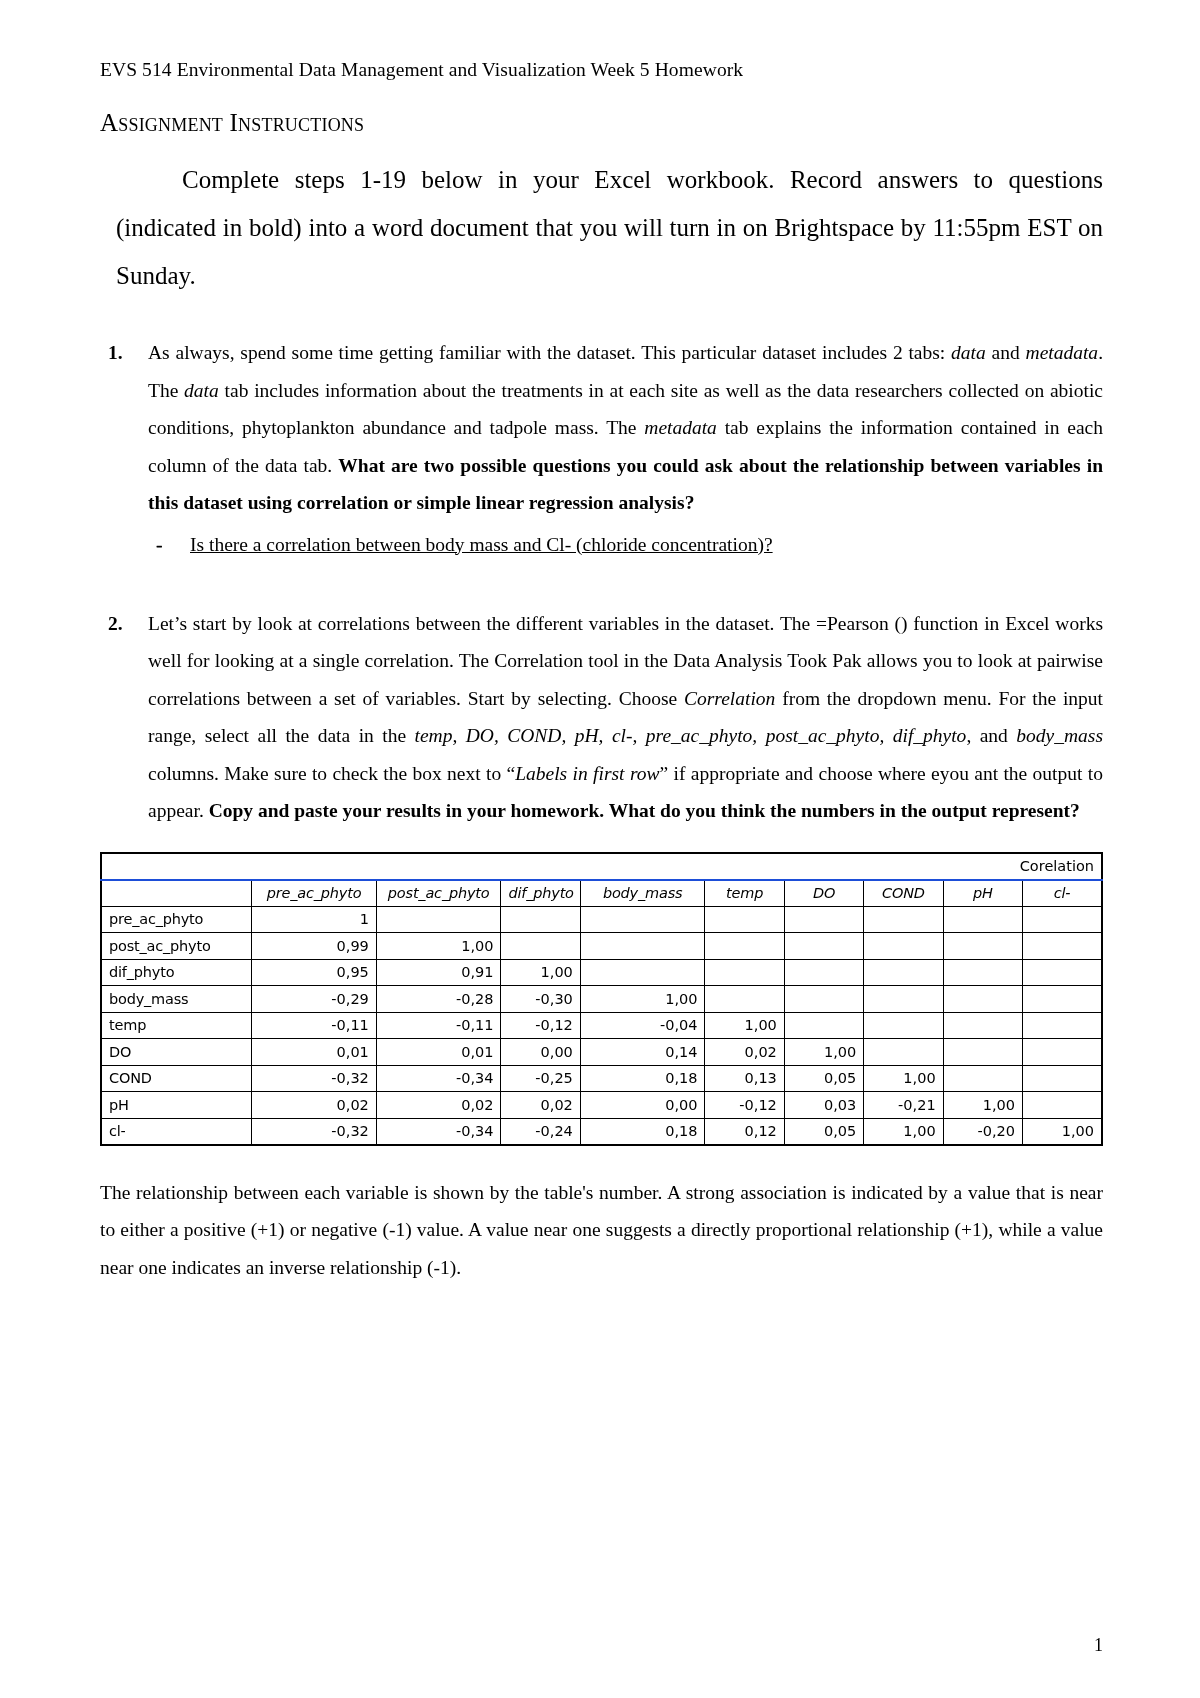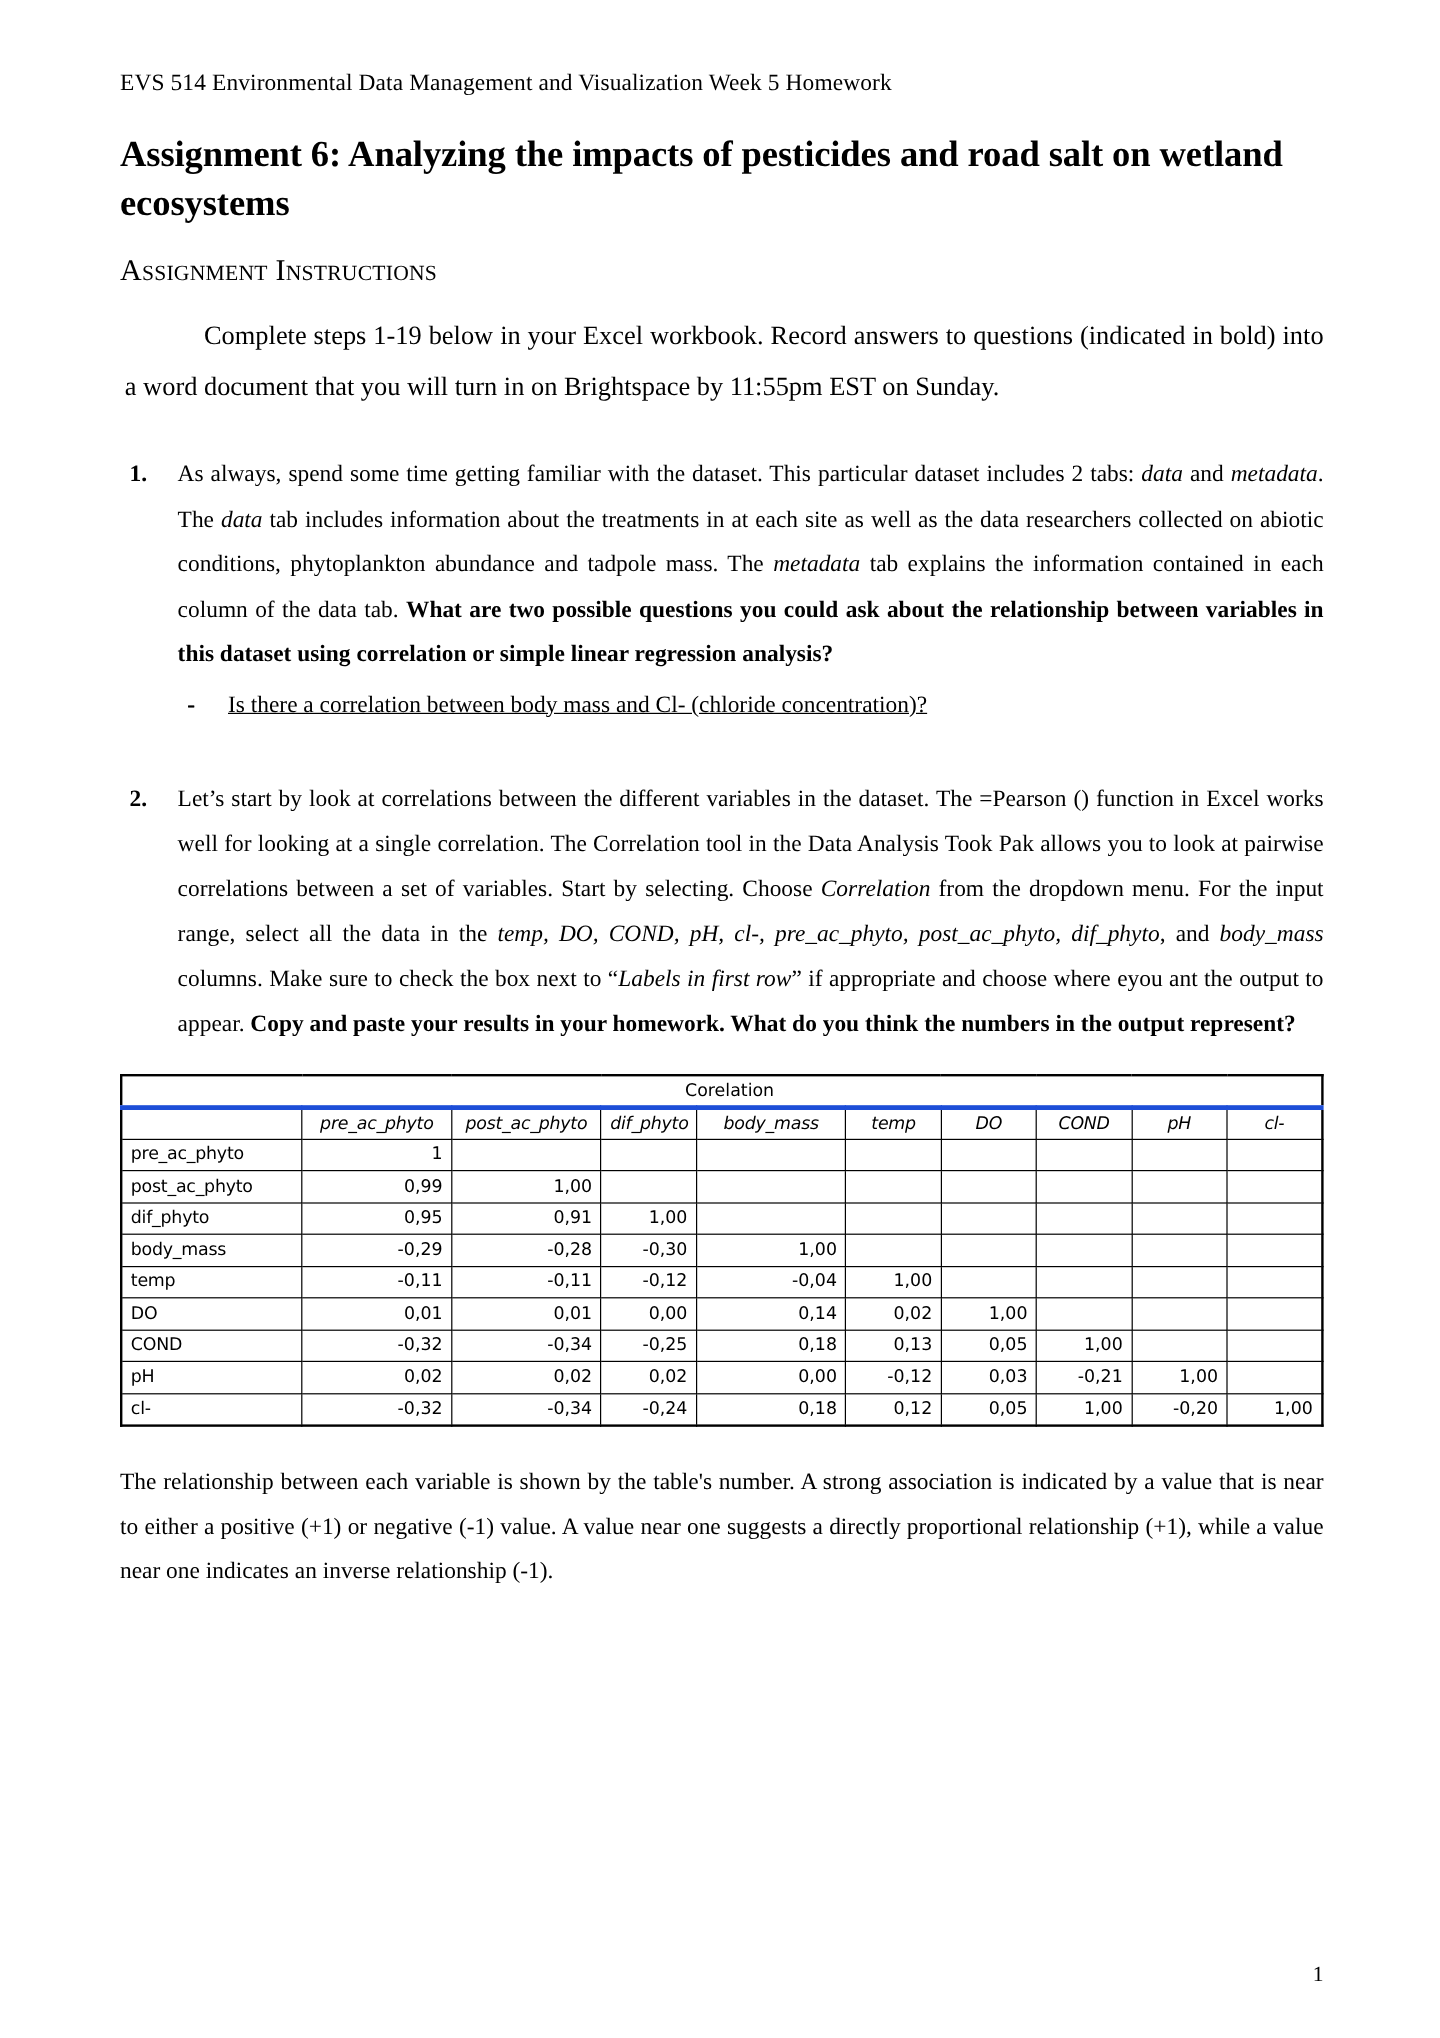--- a/index.html
+++ b/index.html
@@ -33,23 +33,23 @@
     letter-spacing: -0.1px;
   }
   .section-head {
     font-size: 25px;
     line-height: 1.2;
     margin: 0 0 18px 0;
     font-variant: small-caps;
     letter-spacing: 0.2px;
   }
   .intro-para {
-    font-size: 22px;
-    line-height: 1.92;
-    margin: 0 0 34px 4px;
+    font-size: 25px;
+    line-height: 1.92;
+    margin: 0 0 34px 16px;
     text-align: justify;
     text-indent: 66px;
   }
   ol.steps {
     margin: 0;
     padding: 0;
     list-style: none;
     counter-reset: stepnum;
   }
   ol.steps > li.step {
@@ -104,22 +104,22 @@
     border: 2px solid #000;
   }
   table.corr td, table.corr th {
     border: 1px solid #000;
     height: 26.5px;
     padding: 1px 7px;
     box-sizing: border-box;
     font-weight: normal;
   }
   table.corr tr.title-row td {
-    text-align: center;
-    border-bottom: 4px solid #1d4ed8;
+    text-align: right;
+    border-bottom: 2px solid #1d4ed8;
     height: 27px;
     padding-left: 20px;
   }
   table.corr tr.head-row td {
     font-style: italic;
     text-align: center;
     letter-spacing: -0.2px;
   }
   table.corr td.rowlab {
     text-align: left;
@@ -144,21 +144,20 @@
     font-size: 18px;
   }
 </style>
 </head>
 <body>
 
 <div class="page">
 
   <div class="header-line">EVS 514 Environmental Data Management and Visualization Week 5 Homework</div>
 
-  <h1 class="doc-title">Assignment 6: Analyzing the impacts of pesticides and road salt on wetland ecosystems</h1>
 
   <div class="section-head">Assignment Instructions</div>
 
   <p class="intro-para">Complete steps 1-19 below in your Excel workbook. Record answers to questions (indicated in bold) into a word document that you will turn in on Brightspace by 11:55pm EST on Sunday.</p>
 
   <ol class="steps">
     <li class="step">
       <span class="num">1.</span>
       <div class="step-body"><span>As always, spend some time getting familiar with the dataset. This particular dataset includes 2 tabs: </span><i>data</i><span> and </span><i>metadata</i><span>. The </span><i>data</i><span> tab includes information about the treatments in at each site as well as the data researchers collected on abiotic conditions, phytoplankton abundance and tadpole mass.  The </span><i>metadata</i><span> tab explains the information contained in each column of the data tab. </span><b>What are two possible questions you could ask about the relationship between variables in this dataset using correlation or simple linear regression analysis?</b></div>
       <ul class="answers">

